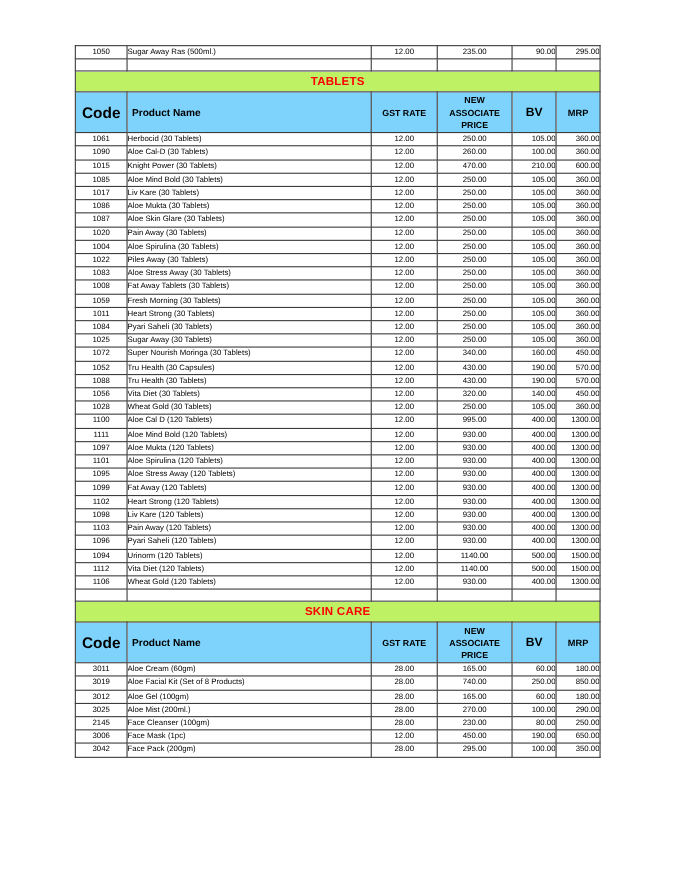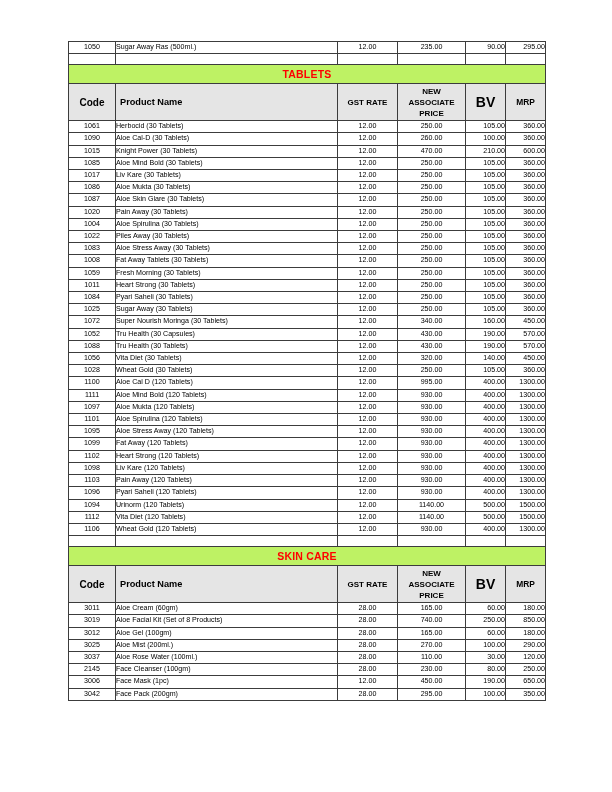--- a/index.html
+++ b/index.html
@@ -66,38 +66,38 @@
     text-align: center;
     font-weight: bold;
     font-size: 10.5px;
     color: #ff0000;
     letter-spacing: 0.2px;
     background: #bef264;
   }
 
   
   tr.thead td {
-    background: #e5e5e5;
+    background: #7dd3fc;
     font-weight: bold;
     text-align: center;
     height: 36px;
     line-height: 11px;
     vertical-align: middle;
     white-space: normal;
     font-size: 8.2px;
   }
-  tr.thead td.h-code { font-size: 10px; }
+  tr.thead td.h-code { font-size: 14px; }
   tr.thead td.h-name {
     text-align: left;
     padding-left: 4px;
     font-size: 9.2px;
   }
   tr.thead td.h-gst  { font-size: 8.0px; }
   tr.thead td.h-price{ font-size: 8.0px; }
-  tr.thead td.h-bv   { font-size: 14px; }
+  tr.thead td.h-bv   { font-size: 11px; }
   tr.thead td.h-mrp  { font-size: 8.4px; }
 </style>
 </head>
 <body>
 
 <div class="page">
   <table class="pricelist">
     <colgroup>
       <col class="c-code">
         <col class="c-name">
@@ -459,28 +459,20 @@
         </tr>
         <tr>
           <td class="cell-code">3025</td>
           <td class="cell-name">Aloe Mist (200ml.)</td>
           <td class="cell-gst">28.00</td>
           <td class="cell-price">270.00</td>
           <td class="cell-bv">100.00</td>
           <td class="cell-mrp">290.00</td>
         </tr>
         <tr>
-          <td class="cell-code">3037</td>
-          <td class="cell-name">Aloe Rose Water (100ml.)</td>
-          <td class="cell-gst">28.00</td>
-          <td class="cell-price">110.00</td>
-          <td class="cell-bv">30.00</td>
-          <td class="cell-mrp">120.00</td>
-        </tr>
-        <tr>
           <td class="cell-code">2145</td>
           <td class="cell-name">Face Cleanser (100gm)</td>
           <td class="cell-gst">28.00</td>
           <td class="cell-price">230.00</td>
           <td class="cell-bv">80.00</td>
           <td class="cell-mrp">250.00</td>
         </tr>
         <tr>
           <td class="cell-code">3006</td>
           <td class="cell-name">Face Mask (1pc)</td>

